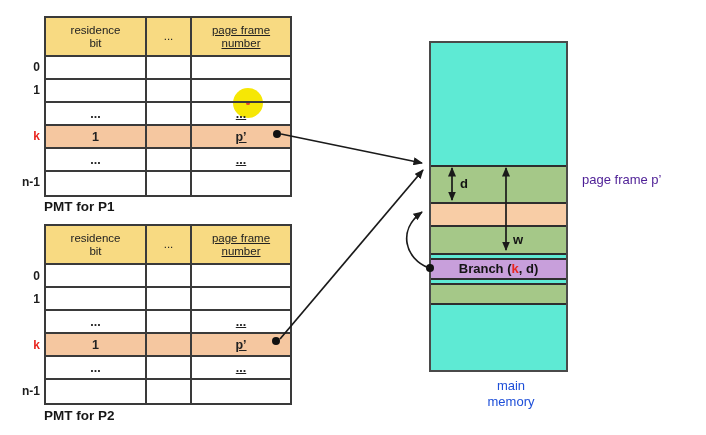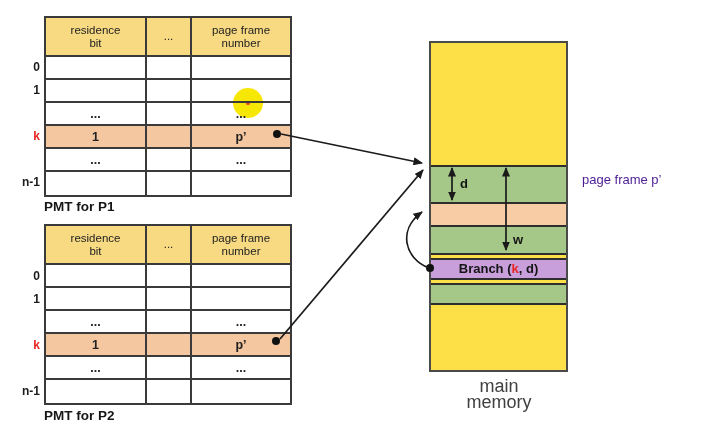--- a/index.html
+++ b/index.html
@@ -12,21 +12,21 @@
     position:absolute;width:244px;border:2px solid #3a3a3a;background:#fff;
     display:grid;grid-template-columns:101px 45px 98px;
     grid-template-rows:39px 23px 23px 23px 23px 23px 23px;
     box-sizing:content-box;
   }
   .pmt .cell{
     border-right:2px solid #3a3a3a;border-bottom:2px solid #3a3a3a;
     box-sizing:border-box;display:flex;align-items:center;justify-content:center;
     position:relative;z-index:3;
   }
-  .pmt .cell.last{border-right:none;}
+  .pmt .cell.last{border-right:none;text-decoration:underline;}
   .pmt .cell.bottom{border-bottom:none;}
   .pmt .th{
     background:#F8DA82;font-size:11.5px;line-height:13px;font-weight:400;
     text-align:center;white-space:pre-line;color:#222;
   }
   .pmt .val{font-size:12.5px;font-weight:700;color:#222;}
   .pmt .hl{background:#F5C7A0;}
   .rowlabel{
     position:absolute;left:0;width:40px;text-align:right;font-size:12px;
     font-weight:700;color:#1c1c1c;line-height:16px;
@@ -41,42 +41,42 @@
     position:absolute;left:233px;top:88px;width:30px;height:30px;border-radius:50%;
     background:#F6E705;z-index:2;
   }
   .spot .ptr{
     position:absolute;left:13px;top:14px;width:4px;height:3px;border-radius:50%;
     background:#E04A2A;
   }
   
   .memory{
     position:absolute;left:429px;top:41px;width:135px;height:327px;
-    border:2px solid #4a4a4a;background:#fde047;
+    border:2px solid #4a4a4a;background:#5eead4;
   }
   .band{position:absolute;left:0;right:0;box-sizing:border-box;}
   .b-green{background:#A5C888;}
   .b-orange{background:#F8CDA6;}
   .b-purple{background:#C89FDB;}
   .band.g1{top:122px;height:39px;border-top:2px solid #2e2e2e;border-bottom:2px solid #2e2e2e;}
   .band.or{top:161px;height:23px;border-bottom:2px solid #2e2e2e;}
   .band.g2{top:184px;height:28px;border-bottom:2px solid #2e2e2e;}
   .band.pu{top:215px;height:22px;border-top:2px solid #2e2e2e;border-bottom:2px solid #2e2e2e;}
   .band.g3{top:240px;height:22px;border-top:2px solid #2e2e2e;border-bottom:2px solid #2e2e2e;}
   .branch-label{
     position:absolute;left:0;right:0;top:215px;height:22px;line-height:21px;
     text-align:center;font-size:13px;font-weight:700;color:#141414;z-index:4;
   }
   .branch-label .red{color:#E8251F;}
   .side-label{
     position:absolute;left:582px;top:172px;font-size:13px;font-weight:400;color:#4c1d95;
   }
   .mem-caption{
-    position:absolute;left:444px;top:378px;width:110px;text-align:center;
-    font-size:18px;line-height:16px;font-weight:400;color:#404040;white-space:pre-line;
+    position:absolute;left:456px;top:378px;width:110px;text-align:center;
+    font-size:13px;line-height:16px;font-weight:400;color:#1d4ed8;white-space:pre-line;
   }
   .dw-label{position:absolute;font-size:13px;font-weight:700;color:#141414;z-index:6;}
   #d-label{left:460px;top:176px;}
   #w-label{left:513px;top:232px;}
   
   #arrows{position:absolute;left:0;top:0;z-index:5;pointer-events:none;}
 </style>
 </head>
 <body>
 

